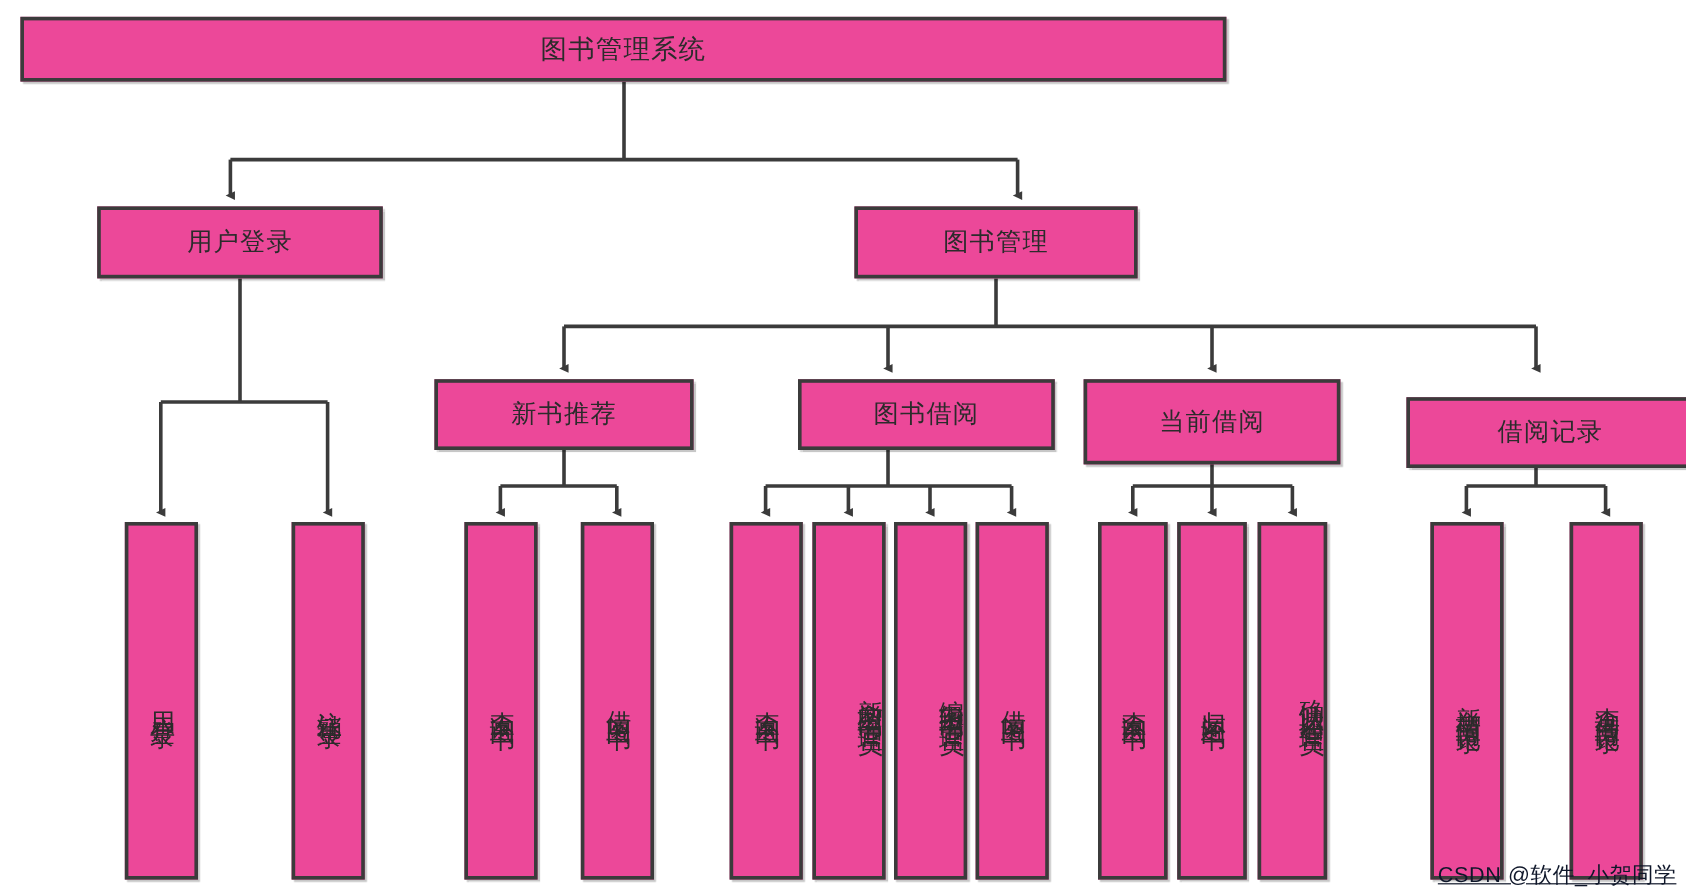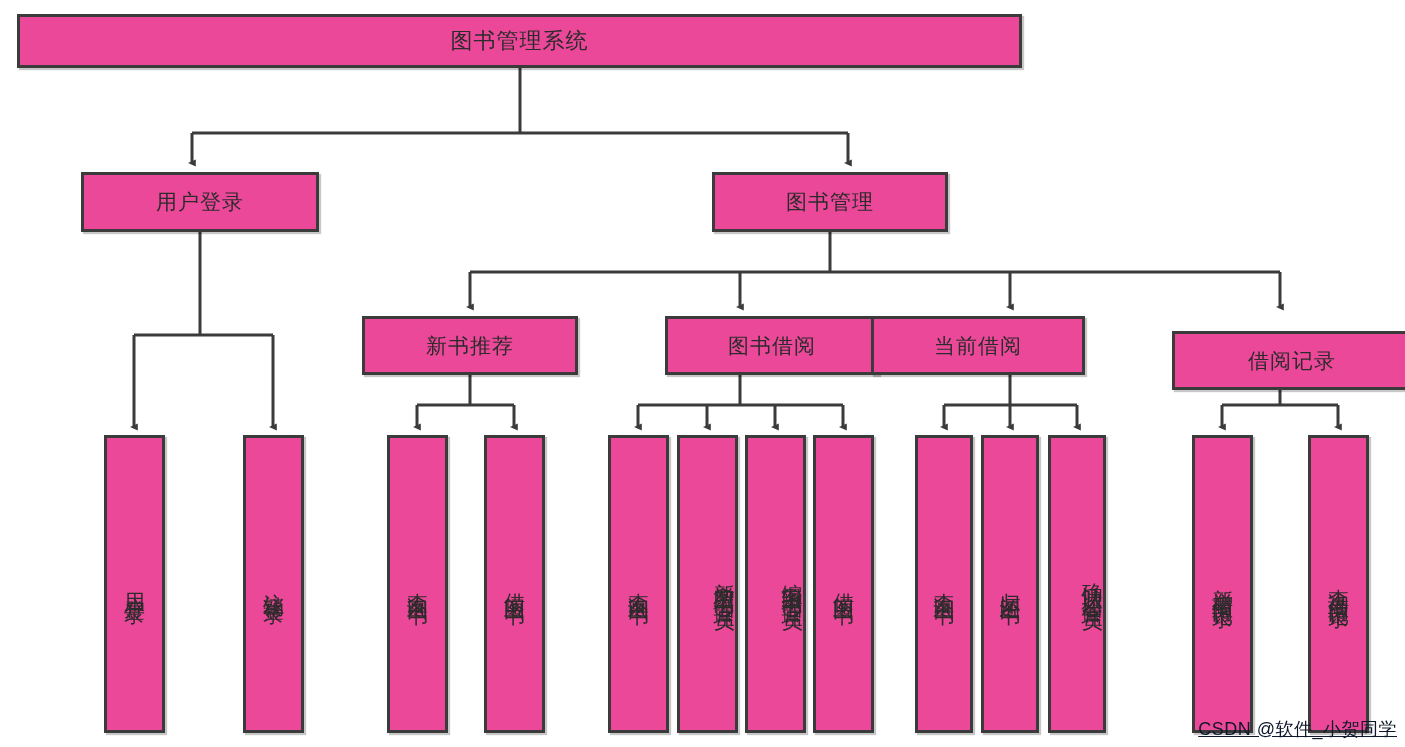--- a/index.html
+++ b/index.html
@@ -146,21 +146,21 @@
   </div>
 
   <div class="node horiz" style="left:362px; top:316px; width:216px; height:59px;align-items:center;">
     <span>新书推荐</span>
   </div>
 
   <div class="node horiz" style="left:633px; top:316px; width:214px; height:59px;margin-left:32px;">
     <span>图书借阅</span>
   </div>
 
-  <div class="node horiz" style="left:871px; top:316px; width:214px; height:59px;">
+  <div class="node horiz" style="left:903px; top:316px; width:214px; height:71px;">
     <span>当前借阅</span>
   </div>
 
   <div class="node horiz" style="left:1172px; top:331px; width:240px; height:59px;">
     <span>借阅记录</span>
   </div>
 
   <div class="node leaf midalign" style="left:104px; top:435px; width:61px; height:298px;">
     <span class="leaf-text">用户登录</span>
   </div>

